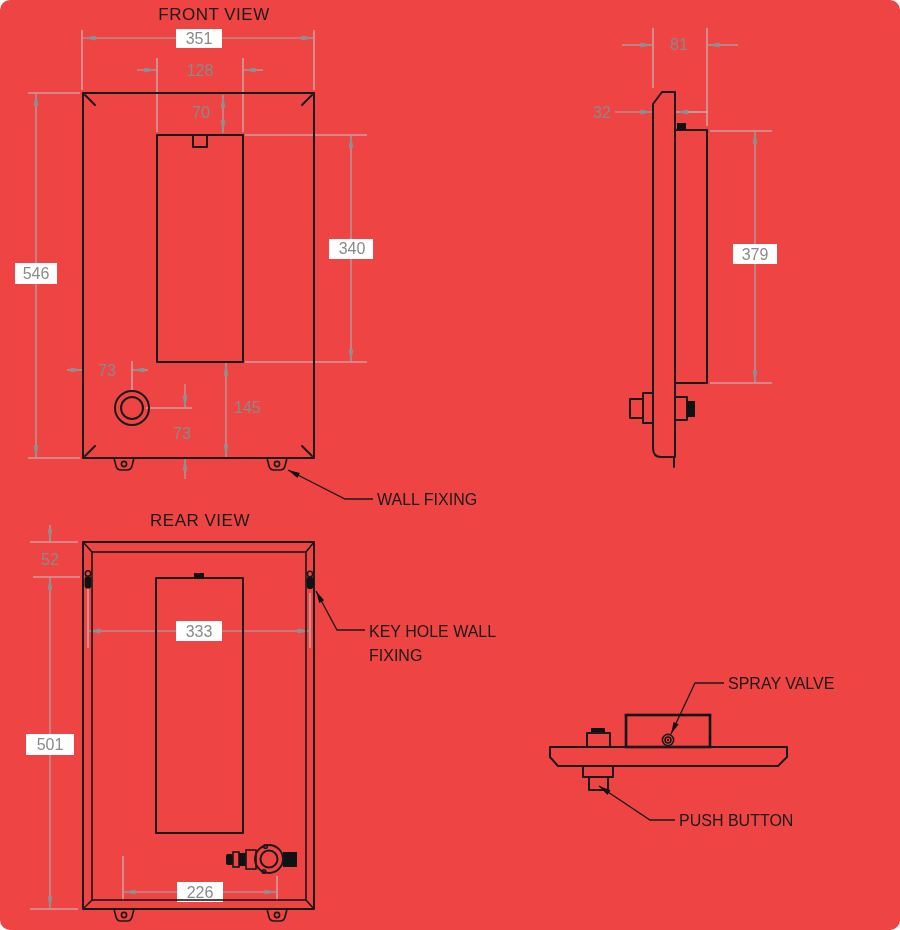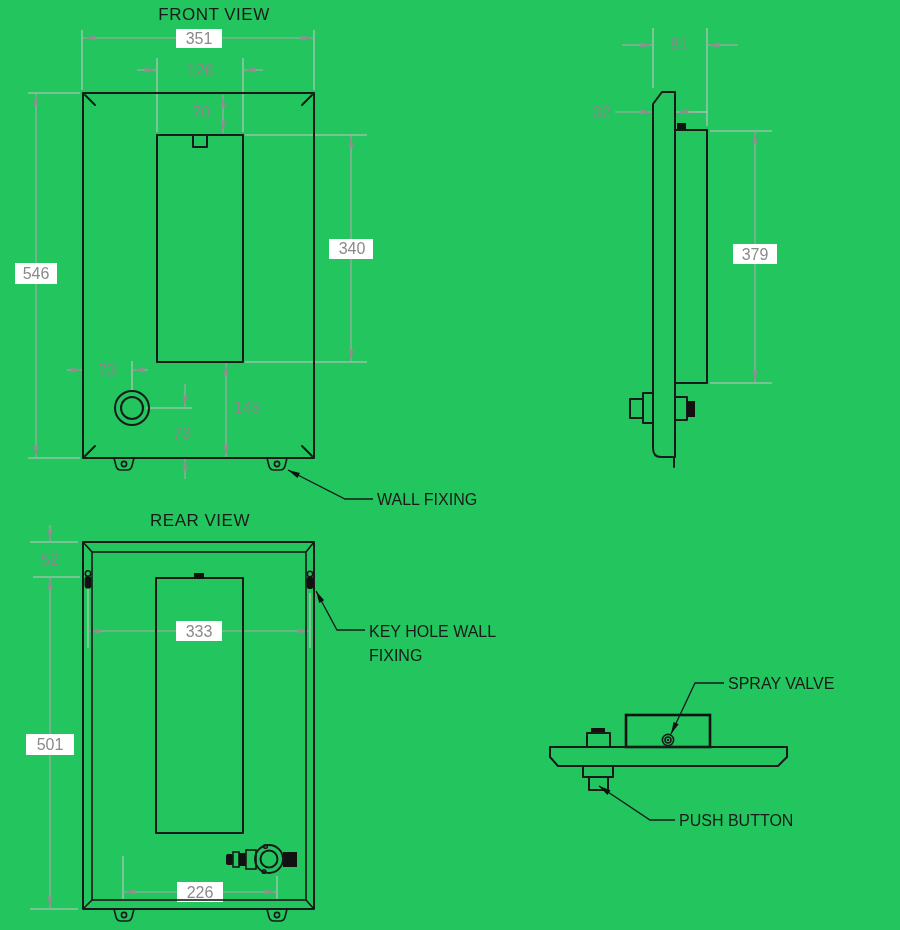--- a/index.html
+++ b/index.html
@@ -1,17 +1,17 @@
 <!DOCTYPE html>
 <html><head>
 <meta charset="utf-8">
 <style>
   html,body{margin:0;padding:0;background:#ffffff;}
-  .stage{position:relative;width:900px;height:930px;background:#22c55e;overflow:hidden;
-         font-family:"Liberation Sans", sans-serif;}
+  .stage{position:relative;width:900px;height:930px;background:#ef4444;overflow:hidden;
+         font-family:"Liberation Sans", sans-serif;border-radius:10px;}
   svg{position:absolute;left:0;top:0;}
   .outline{stroke:#1a1a1a;stroke-width:2;fill:none;stroke-linecap:round;stroke-linejoin:round;}
   .outline-thick{stroke:#111;stroke-width:2.6;fill:none;stroke-linejoin:miter;}
   .outline-thin{stroke:#1a1a1a;stroke-width:1.6;fill:none;}
   .fillblack{fill:#111;stroke:none;}
   .ext{stroke:#c6c6c6;stroke-width:1.1;fill:none;}
   .dim{stroke:#a9a9a9;stroke-width:1.2;fill:none;}
   .leader{stroke:#1a1a1a;stroke-width:1.3;fill:none;}
   .dimtext{font-size:16px;fill:#8a8a8a;}
   .labeltext{font-size:16px;fill:#1a1a1a;}

